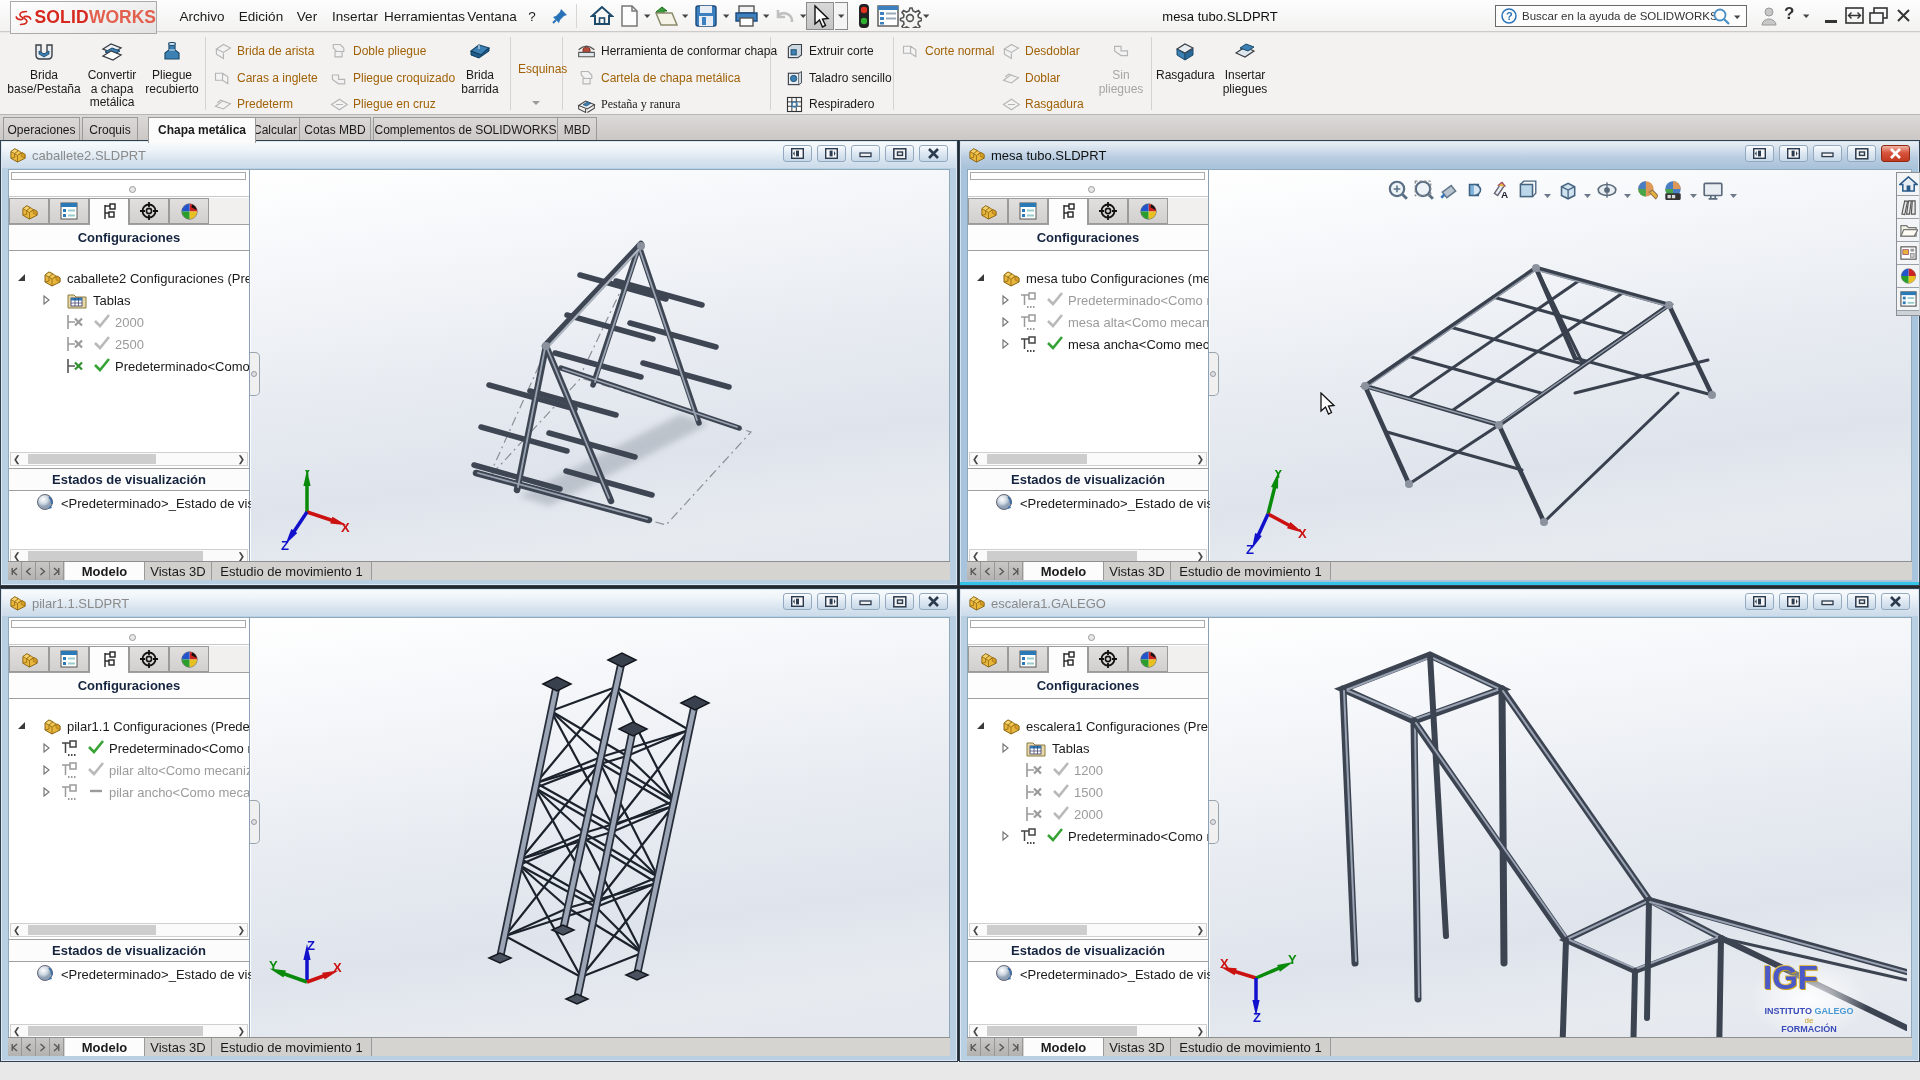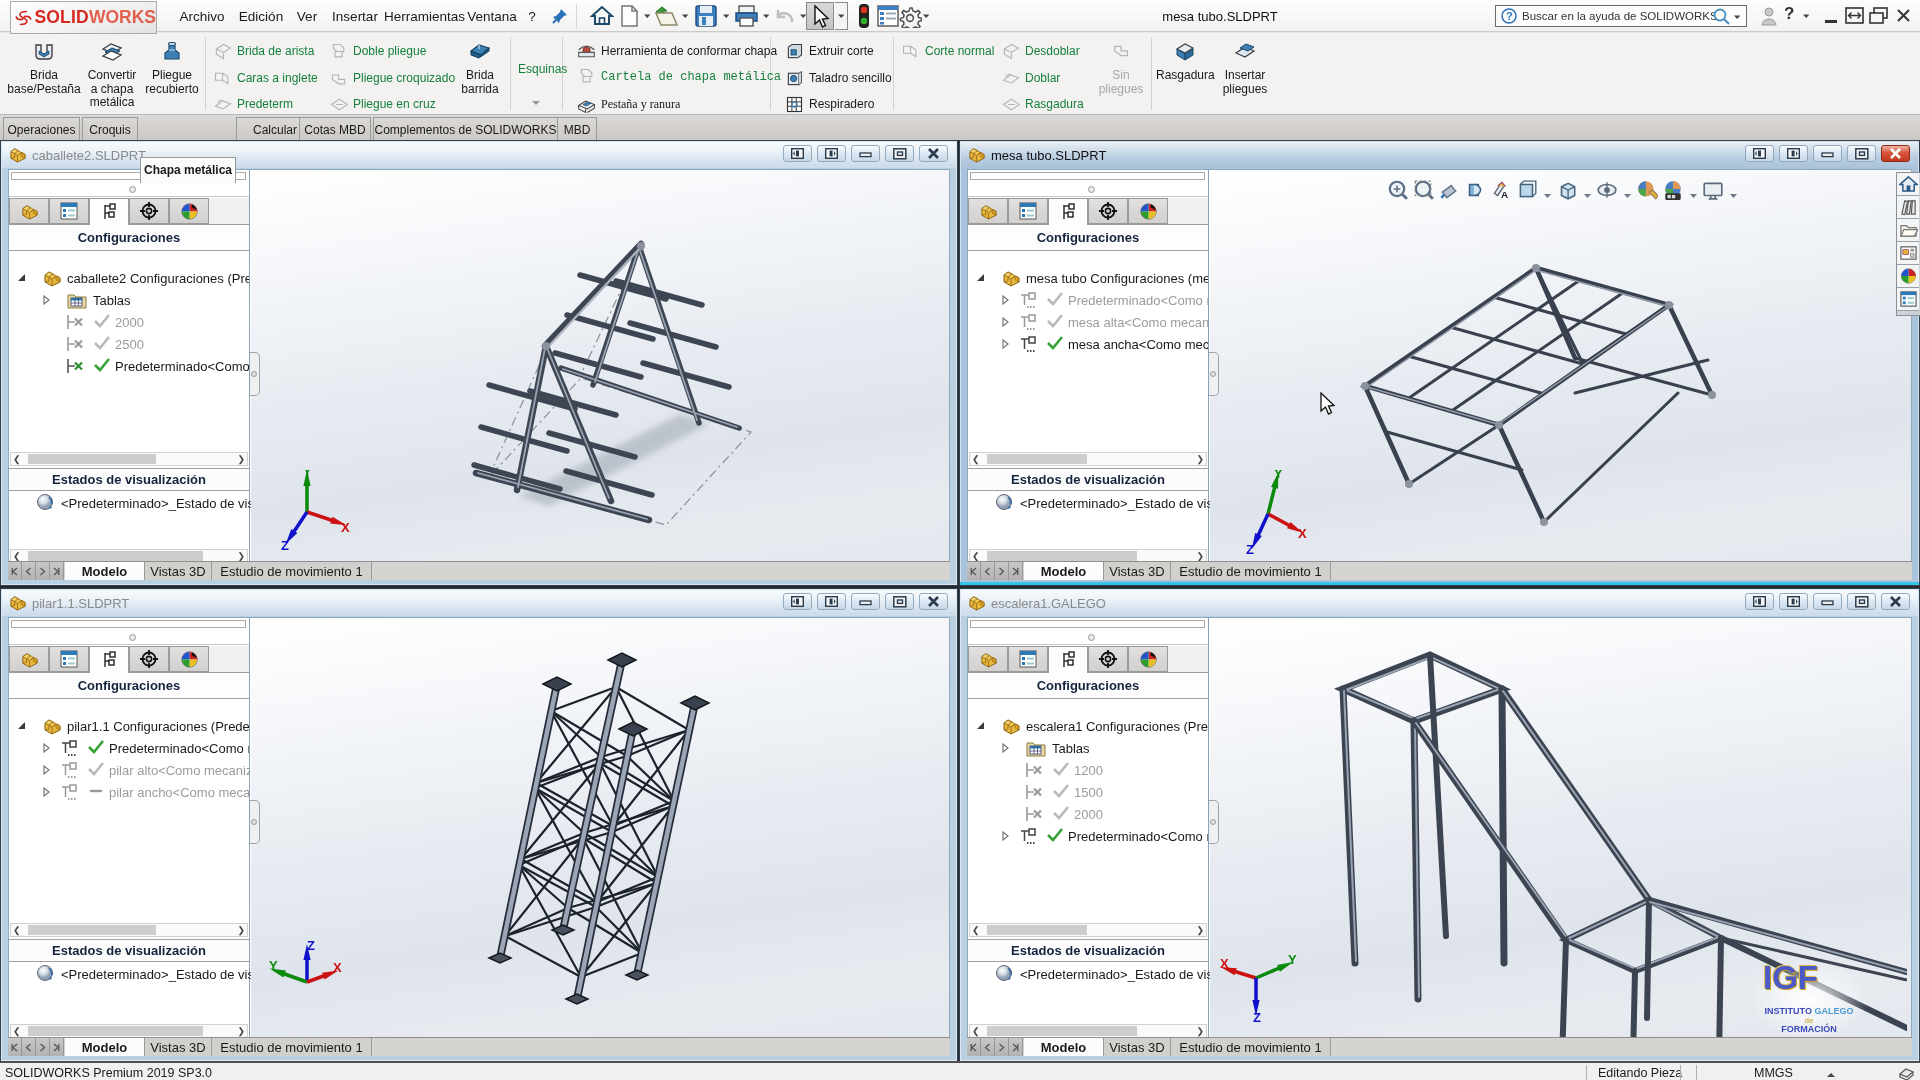--- a/index.html
+++ b/index.html
@@ -9,21 +9,21 @@
 .menu { position:absolute; top:9px; font-size:13.5px; color:#1a1a1a; text-align:center;}
 #search { position:absolute; left:1495px; top:5px; width:252px; height:22px; background:#fdfdfe; border:1px solid #6a6a6a; }
 #ribbon { position:absolute; left:0; top:33px; width:1920px; height:81px; background:#f3f2f1; }
 .rbig { position:absolute; top:6px; text-align:center; }
 .rbicon { height:28px; }
 .rblab { font-size:12px; line-height:13.5px; color:#1a1a1a; margin-top:2px;}
 .rsep { position:absolute; top:4px; width:1px; height:73px; background:#d5d3d1; }
 .rsm { position:absolute; height:22px; line-height:22px; white-space:nowrap; }
 .rsmi { display:inline-block; vertical-align:middle; } .rsmi svg { vertical-align:middle; width:21px; height:21px; }
 .rsml { display:inline-block; vertical-align:middle; font-size:12px; color:#1a1a1a; margin-left:4px; }
-.rsm.dis .rsml { color:#15803d; }
+.rsm.dis .rsml { color:#a16207; }
 #tabrow { position:absolute; left:0; top:114px; width:1920px; height:26px; background:linear-gradient(#dcdad8,#cac7c4); border-top:1px solid #b8b6b4;}
 .ctab { font-size:12px; position:absolute; top:2px; height:24px; white-space:nowrap; overflow:hidden; background:linear-gradient(#dbd9d7,#cbc8c5); border:1px solid #9a9a9a; border-bottom:none; color:#1a1a1a; text-align:center; padding-top:5px; }
 .ctab.active { background:#fbfbfb; font-weight:bold; height:26px; z-index:2;}
 .win { position:absolute; border:1px solid #30404e; box-shadow:inset 0 0 0 1px rgba(255,255,255,0.5);}
 .wtitle { position:absolute; left:1px; top:1px; right:1px; height:26px; }
 .wicon { position:absolute; left:7px; top:4px; }
 .wt { position:absolute; left:30px; top:6px; font-size:13px; }
 .wbtns { position:absolute; right:8px; top:3px; display:flex; gap:5px;}
 .wb { width:29px; height:17px; border:1px solid; border-radius:3px; display:flex; align-items:center; justify-content:center; }
 .wcontent { position:absolute; left:7px; top:28px; right:7px; background:#fff; border:1px solid #90a8bc; }
@@ -266,21 +266,21 @@
       </div>
       <div class="rsm dis" style="left:516px;top:24px;"><span class="rsml" style="margin-left:2px;">Esquinas</span></div>
 <svg width="10" height="8" style="position:absolute;left:531px;top:66px;">
         <path d="M1 2 l4 4 4 -4" fill="#9a9a9a"></path>
       </svg>
       <div class="rsm" style="left:576px;top:6px;"><span class="rsmi"><svg width="24" height="24" viewBox="0 0 24 24" style="">
             <path d="M3 10 q9 -8 18 0" fill="none" stroke="#555" stroke-width="1.6"></path>
             <path d="M8 9 q4 -4 8 0 l0 4 q-4 3 -8 0 z" fill="#b84a3a" stroke="#7a2a1e" stroke-width="1"></path>
             <path d="M3 13 h18 v5 h-18 z" fill="#dfe5ea" stroke="#555" stroke-width="1.2"></path>
           </svg></span><span class="rsml">Herramienta de conformar chapa</span></div>
-      <div class="rsm dis" style="left:576px;top:33px;font-family:Liberation Mono, monospace;"><span class="rsmi"><svg width="22" height="22" viewBox="0 0 22 22" style="">
+      <div class="rsm dis" style="left:576px;top:33px;"><span class="rsmi"><svg width="22" height="22" viewBox="0 0 22 22" style="">
             <g transform="scale(0.92)">
               <path d="M6 4 h8 l4 4 v4 h-8 l-4 -4 z M8 12 h8 v6 h-8 z" fill="#f2f2f2" stroke="#b5b5b5" stroke-width="1.3"></path>
             </g>
           </svg></span><span class="rsml">Cartela de chapa metálica</span></div>
       <div class="rsm" style="left:576px;top:59px;font-family:Liberation Serif, serif;"><span class="rsmi"><svg width="24" height="24" viewBox="0 0 24 24" style="">
             <path d="M3 12 l8 -5 10 4 -8 5 z" fill="#e8edf2" stroke="#444" stroke-width="1.2"></path>
             <path d="M8 11 l5 -3 4 1.5 -5 3 z" fill="#3c80b4" stroke="#1d4a6b" stroke-width="0.8"></path>
             <path d="M3 12 v4 l8 4 v-4 M21 11 v4 l-8 5" fill="none" stroke="#444" stroke-width="1.2"></path>
           </svg></span><span class="rsml">Pestaña y ranura</span></div>
       <div class="rsm" style="left:784px;top:6px;"><span class="rsmi"><svg width="24" height="24" viewBox="0 0 24 24" style="">
@@ -338,21 +338,21 @@
         <div class="rbicon"><svg width="26" height="26" viewBox="0 0 26 26" style="">
             <path d="M4 14 l9 -6 9 4 -9 6 z" fill="#dfe7ee" stroke="#3a3f46" stroke-width="1.2"></path>
             <path d="M8 9 l6 -4 8 3 -6 4 z" fill="#3c80b4" stroke="#1d4a6b" stroke-width="1"></path>
           </svg></div>
         <div class="rblab">Insertar<br>pliegues</div>
       </div>
     </div>
 <div id="tabrow">
       <div class="ctab" style="left:3px;width:77px;">Operaciones</div>
       <div class="ctab" style="left:82px;width:56px;">Croquis</div>
-      <div class="ctab active" style="left:140px;width:96px;margin-top:40px;">Chapa metálica</div>
+      <div class="ctab active" style="left:148px;width:108px;">Chapa metálica</div>
       <div class="ctab" style="left:236px;width:78px;">Calcular</div>
       <div class="ctab" style="left:299px;width:72px;">Cotas MBD</div>
       <div class="ctab" style="left:373px;width:185px;">Complementos de SOLIDWORKS</div>
       <div class="ctab" style="left:557px;width:40px;">MBD</div>
     </div>
 <div id="mdibg"></div>
 <div class="win" style="left:0px;top:140px;width:958px;height:446px;background:#b9cfe2;">
 <div class="wtitle" style="background:linear-gradient(180deg,#f7fafc 0%,#eef4f9 30%,#d5e2ee 75%,#ccdbea 100%);">
         <span class="wicon"><svg width="17" height="17" viewBox="0 0 17 17" style="">
             <g transform="scale(0.9444444444444444)">
@@ -1635,27 +1635,12 @@
         <svg width="19" height="18" viewBox="0 0 20 19">
           <rect x="2" y="2" width="16" height="15" fill="#fff" stroke="#555" stroke-width="1.2"></rect>
           <rect x="2" y="2" width="16" height="3.4" fill="#2a7ab8"></rect>
           <rect x="4" y="7" width="3" height="3" fill="#2a7ab8"></rect>
           <rect x="9" y="7.5" width="7" height="2" fill="#9cc"></rect>
           <rect x="4" y="12" width="3" height="3" fill="#2a7ab8"></rect>
           <rect x="9" y="12.5" width="7" height="2" fill="#9cc"></rect>
         </svg>
       </div>
     </div>
-<div id="statusbar">
-<span style="position:absolute;left:5px;top:3px;">SOLIDWORKS Premium 2019 SP3.0</span>
-<span class="ssep" style="left:1586px;"></span>
-<span style="position:absolute;left:1598px;top:3px;">Editando Pieza</span>
-<span class="ssep" style="left:1680px;"></span>
-<span class="ssep" style="left:1696px;"></span>
-<span style="position:absolute;left:1754px;top:3px;">MMGS</span>
-<svg width="10" height="8" style="position:absolute;left:1826px;top:8px;">
-        <path d="M1 6 l4 -4 4 4" fill="#444"></path>
-      </svg>
-<svg width="17" height="15" style="position:absolute;left:1898px;top:2px;">
-        <path d="M2 9 l6 -5 7 3 -6 5 z" fill="#e8e8e8" stroke="#555" stroke-width="1.2"></path>
-        <path d="M2 9 l0 3 7 3 6 -5 0 -3" fill="none" stroke="#555" stroke-width="1.2"></path>
-      </svg>
-</div>
 </div>
 </body></html>

